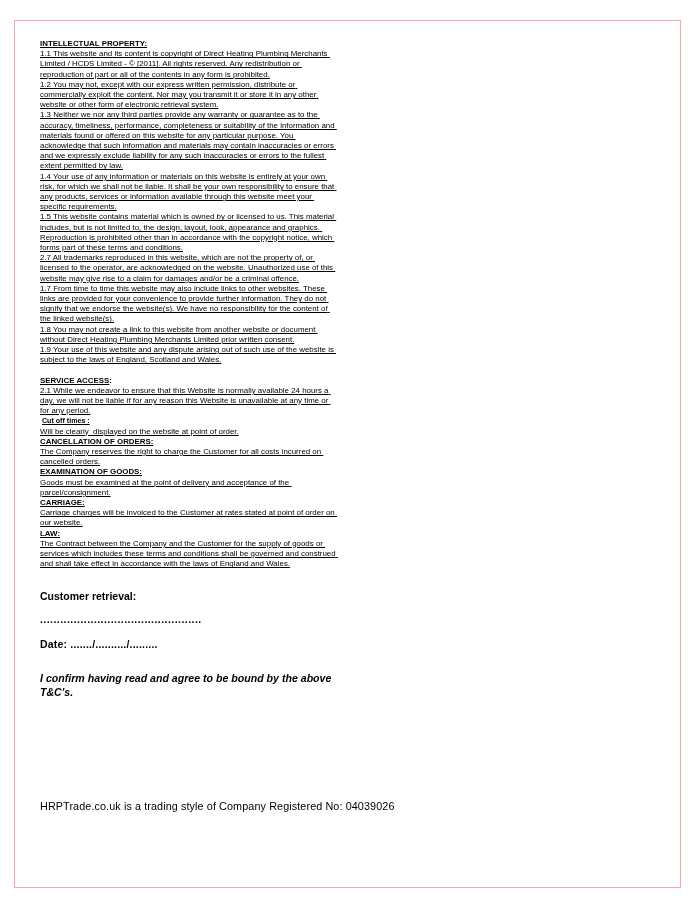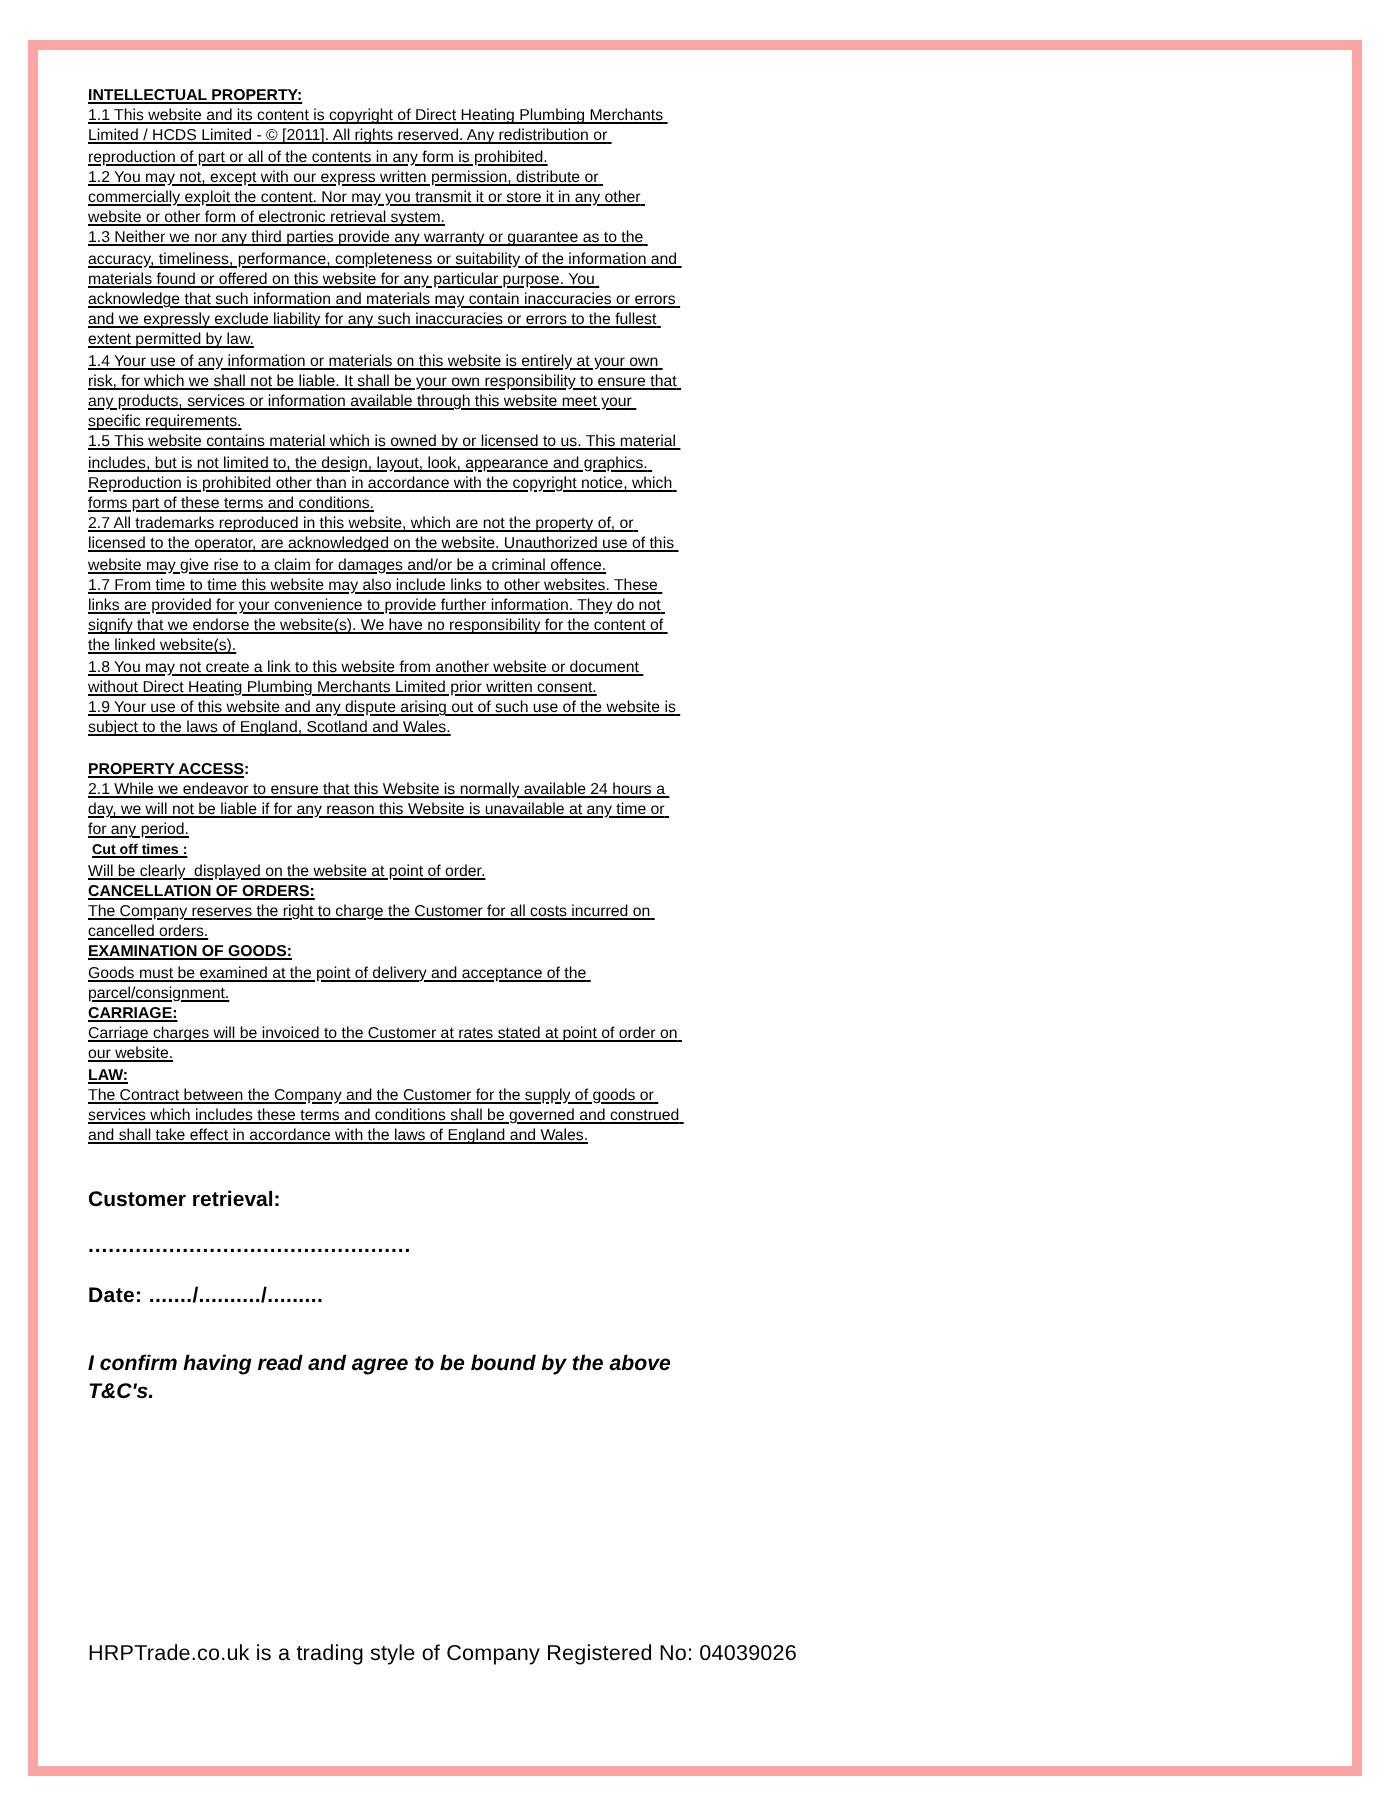--- a/index.html
+++ b/index.html
@@ -9,21 +9,21 @@
     background: #ffffff;
     font-family: "Liberation Sans", sans-serif;
     color: #000000;
     -webkit-font-smoothing: antialiased;
   }
   .page {
     position: absolute;
     left: 14px; top: 20px;
     width: 667px; height: 868px;
     background: #ffffff;
-    border: 5px solid #fca5a5;
+    border: 1px solid #fca5a5;
   }
   .content {
     position: absolute;
     left: 25px; top: 18px;
     width: 299px;
   }
   .body-text, .sec-heading {
     font-size: 7.9px;
     line-height: 10.2px;
     margin: 0;
@@ -68,21 +68,21 @@
   .confirm {
     margin-top: 22px;
     width: 300px;
     font-size: 10.6px;
     line-height: 13.5px;
     font-weight: 700;
     font-style: italic;
   }
   .footer {
     position: absolute;
-    left: 25px; top: 796px;
+    left: 25px; top: 779px;
     font-size: 10.8px;
     letter-spacing: 0.1px;
   }
 </style>
 </head>
 <body>
 
 <div class="page">
   <div class="content">
 
@@ -90,21 +90,21 @@
     <p class="body-text">1.1 This website and its content is copyright of Direct Heating Plumbing Merchants Limited / HCDS Limited - © [2011]. All rights reserved. Any redistribution or reproduction of part or all of the contents in any form is prohibited.</p>
     <p class="body-text">1.2 You may not, except with our express written permission, distribute or commercially exploit the content. Nor may you transmit it or store it in any other website or other form of electronic retrieval system.</p>
     <p class="body-text">1.3 Neither we nor any third parties provide any warranty or guarantee as to the accuracy, timeliness, performance, completeness or suitability of the information and materials found or offered on this website for any particular purpose. You acknowledge that such information and materials may contain inaccuracies or errors and we expressly exclude liability for any such inaccuracies or errors to the fullest extent permitted by law.</p>
     <p class="body-text">1.4 Your use of any information or materials on this website is entirely at your own risk, for which we shall not be liable. It shall be your own responsibility to ensure that any products, services or information available through this website meet your specific requirements.</p>
     <p class="body-text">1.5 This website contains material which is owned by or licensed to us. This material includes, but is not limited to, the design, layout, look, appearance and graphics. Reproduction is prohibited other than in accordance with the copyright notice, which forms part of these terms and conditions.</p>
     <p class="body-text">2.7 All trademarks reproduced in this website, which are not the property of, or licensed to the operator, are acknowledged on the website. Unauthorized use of this website may give rise to a claim for damages and/or be a criminal offence.</p>
     <p class="body-text">1.7 From time to time this website may also include links to other websites. These links are provided for your convenience to provide further information. They do not signify that we endorse the website(s). We have no responsibility for the content of the linked website(s).</p>
     <p class="body-text">1.8 You may not create a link to this website from another website or document without Direct Heating Plumbing Merchants Limited prior written consent.</p>
     <p class="body-text">1.9 Your use of this website and any dispute arising out of such use of the website is subject to the laws of England, Scotland and Wales.</p>
 
-    <h2 class="sec-heading gap-top"><span>PROPERTY ACCESS</span><span class="no-underline">:</span></h2>
+    <h2 class="sec-heading gap-top"><span>SERVICE ACCESS</span><span class="no-underline">:</span></h2>
     <p class="body-text">2.1 While we endeavor to ensure that this Website is normally available 24 hours a day, we will not be liable if for any reason this Website is unavailable at any time or for any period.</p>
 
     <div class="sub-small">Cut off times :</div>
     <p class="body-text">Will be clearly  displayed on the website at point of order.</p>
 
     <h2 class="sec-heading">CANCELLATION OF ORDERS:</h2>
     <p class="body-text">The Company reserves the right to charge the Customer for all costs incurred on cancelled orders.</p>
 
     <h2 class="sec-heading">EXAMINATION OF GOODS:</h2>
     <p class="body-text">Goods must be examined at the point of delivery and acceptance of the parcel/consignment.</p>

